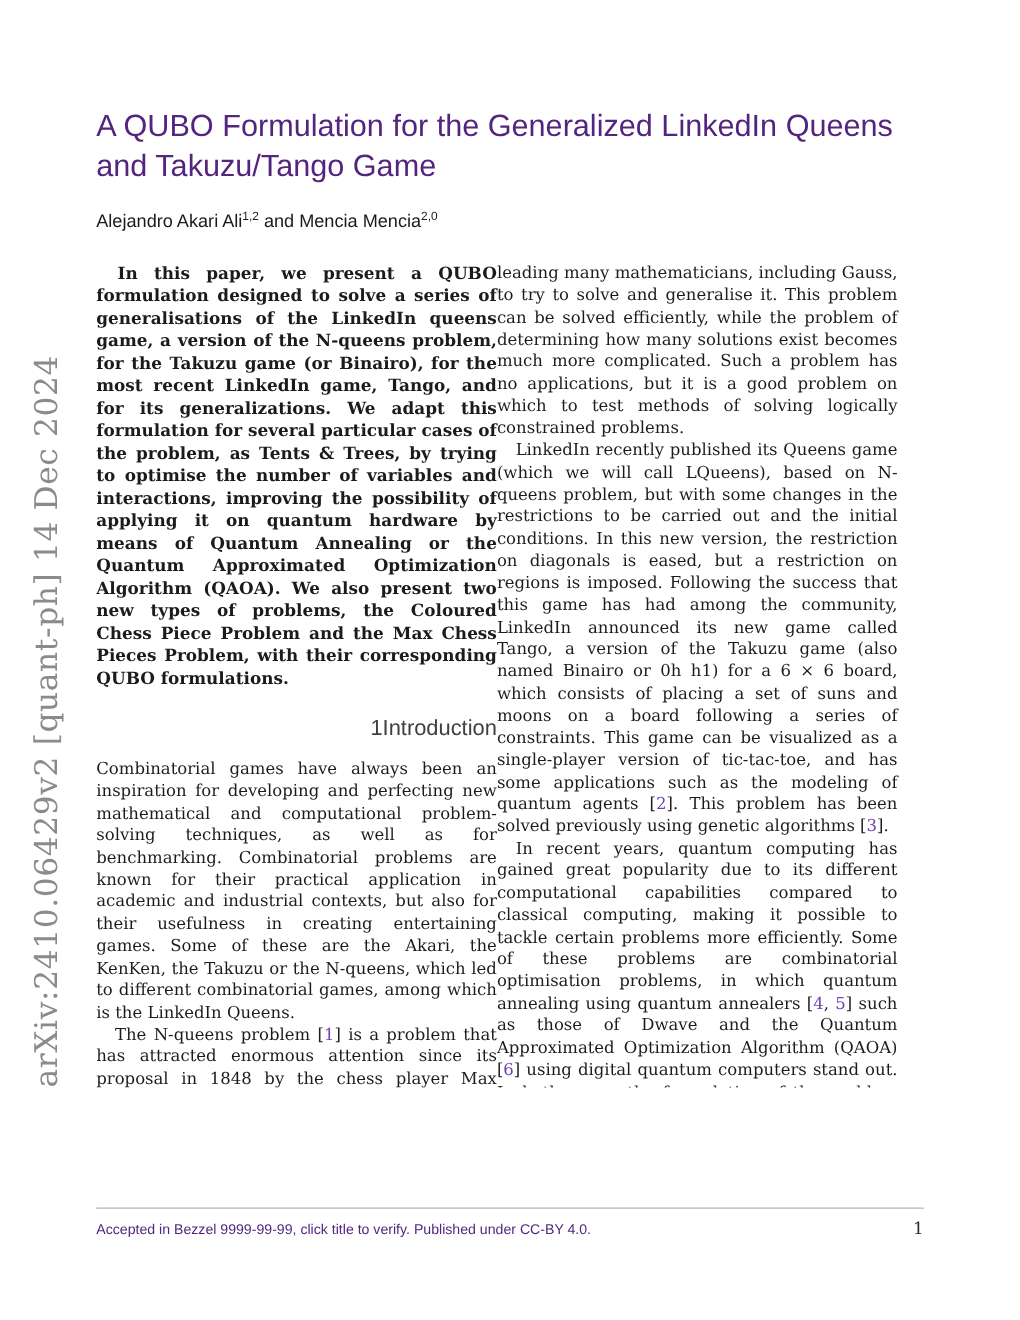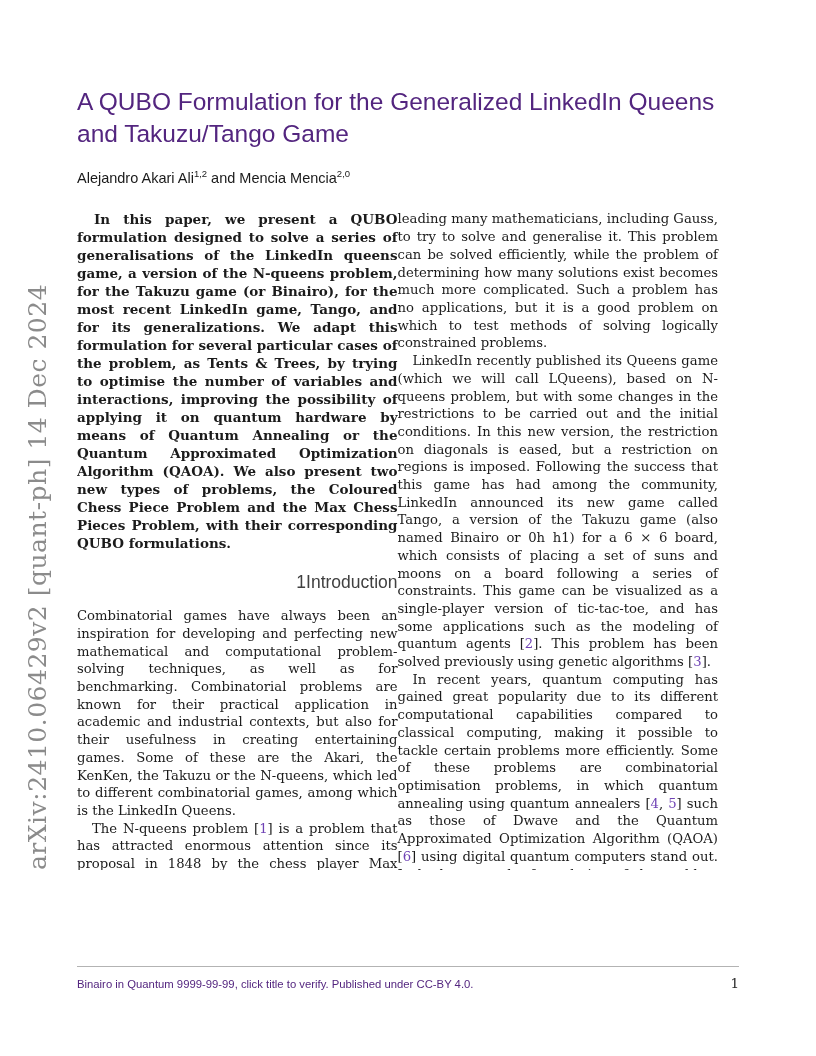--- a/index.html
+++ b/index.html
@@ -100,18 +100,18 @@
           <p class="para">leading many mathematicians, including Gauss, to try to solve and generalise it. This problem can be solved efficiently, while the problem of determining how many solutions exist becomes much more complicated. Such a problem has no applications, but it is a good problem on which to test methods of solving logically constrained problems.</p>
           <p class="para indent">LinkedIn recently published its Queens game (which we will call LQueens), based on N-queens problem, but with some changes in the restrictions to be carried out and the initial conditions. In this new version, the restriction on diagonals is eased, but a restriction on regions is imposed. Following the success that this game has had among the community, LinkedIn announced its new game called Tango, a version of the Takuzu game (also named Binairo or 0h h1) for a 6 × 6 board, which consists of placing a set of suns and moons on a board following a series of constraints. This game can be visualized as a single-player version of tic-tac-toe, and has some applications such as the modeling of quantum agents [<span class="cite">2</span>]. This problem has been solved previously using genetic algorithms [<span class="cite">3</span>].</p>
           <p class="para indent">In recent years, quantum computing has gained great popularity due to its different computational capabilities compared to classical computing, making it possible to tackle certain problems more efficiently. Some of these problems are combinatorial optimisation problems, in which quantum annealing using quantum annealers [<span class="cite">4</span>, <span class="cite">5</span>] such as those of Dwave and the Quantum Approximated Optimization Algorithm (QAOA) [<span class="cite">6</span>] using digital quantum computers stand out. In both cases, the formulation of the problem comes through a quadratic unconstrained optimisation problem (QUBO) [], which contains the interac-</p>
         </div>
     </div>
   </div>
 </div>
 
 <div class="footer">
   <span class="footer-note">
-    <span>Binairo in</span>
-    <span>Quantum</span>
+    <span>Accepted in</span>
+    <span>Bezzel</span>
     <span>9999-99-99, click title to verify. Published under CC-BY 4.0.</span>
   </span>
   <span class="pageno">1</span>
 </div>
 
 </body></html>

